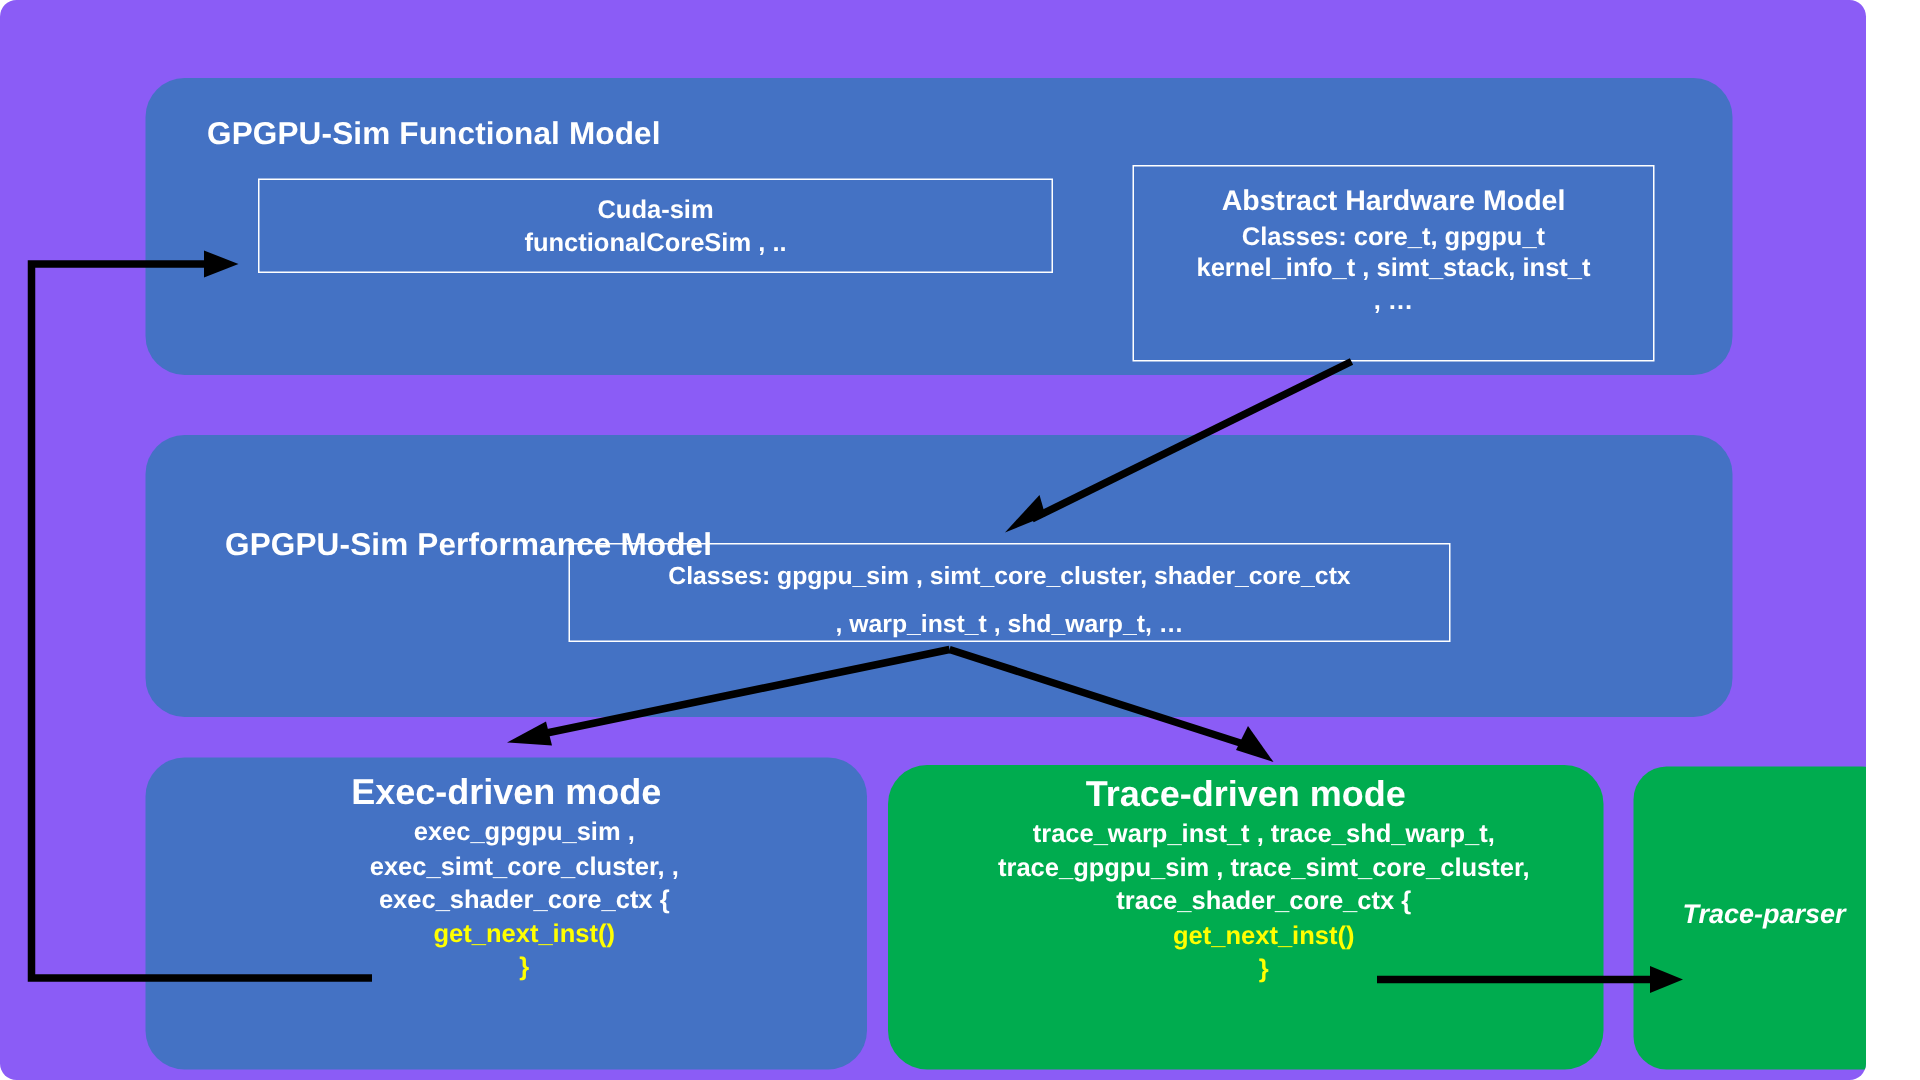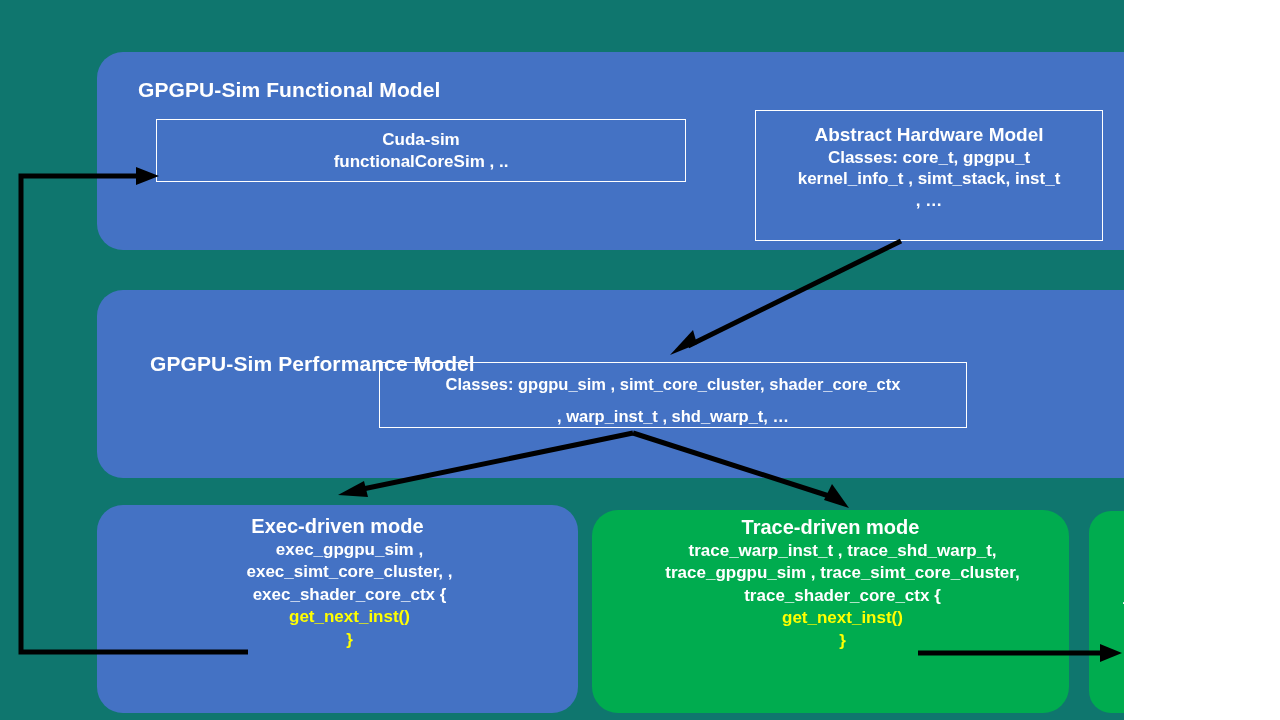--- a/index.html
+++ b/index.html
@@ -3,25 +3,26 @@
 <meta charset="utf-8">
 <title>GPGPU-Sim Architecture Diagram</title>
 <style>
   html, body {
     margin: 0;
     padding: 0;
     background: #ffffff;
   }
   #canvas {
     position: relative;
-    width: 1124px;
+    width: 1244px;
     height: 720px;
-    background: #0f766e;
+    background: #8b5cf6;
     overflow: hidden;
     font-family: "Liberation Sans", sans-serif;
+    border-radius: 11px;
   }
 
   
   .rbox {
     position: absolute;
     box-sizing: border-box;
     border-radius: 26px;
   }
   .rbox.blue   { background: #4472C4; }
   .rbox.green  { background: #00AC4F; }
@@ -61,21 +62,21 @@
   .t-body2 { font-size: 16.5px; font-weight: bold; margin-top: 11px; }
 
   
   .card-text {
     position: absolute;
     color: #ffffff;
     text-align: center;
     white-space: nowrap;
   }
   .card-title {
-    font-size: 20px;
+    font-size: 24px;
     font-weight: bold;
     line-height: 1.3;
   }
   .card-line {
     font-size: 17px;
     font-weight: bold;
     line-height: 1.32;
     margin-left: 24px;
   }
   .yellow { color: #FFFF00; }
@@ -92,21 +93,21 @@
 </style>
 </head>
 <body>
 
 <div id="canvas">
 
   <div class="rbox blue" style="left:97px; top:52px; width:1058px; height:198px;"></div>
 
   <div class="sect-title" style="left:138px; top:78px;">GPGPU-Sim Functional Model</div>
 
-  <div class="inner" style="left:156px; top:119px; width:530px; height:63px;">
+  <div class="inner" style="left:172px; top:119px; width:530px; height:63px;">
     <span class="ln t-body">Cuda-sim</span>
     <span class="ln t-body">functionalCoreSim , ..</span>
   </div>
 
   <div class="inner" style="left:755px; top:110px; width:348px; height:131px; justify-content:flex-start; padding-top:12px;">
     <span class="ln t-hdr">Abstract Hardware Model</span>
     <span class="ln t-body">Classes: core_t, gpgpu_t</span>
     <span class="ln t-body">kernel_info_t , simt_stack, inst_t</span>
     <span class="ln t-body">, …</span>
   </div>

